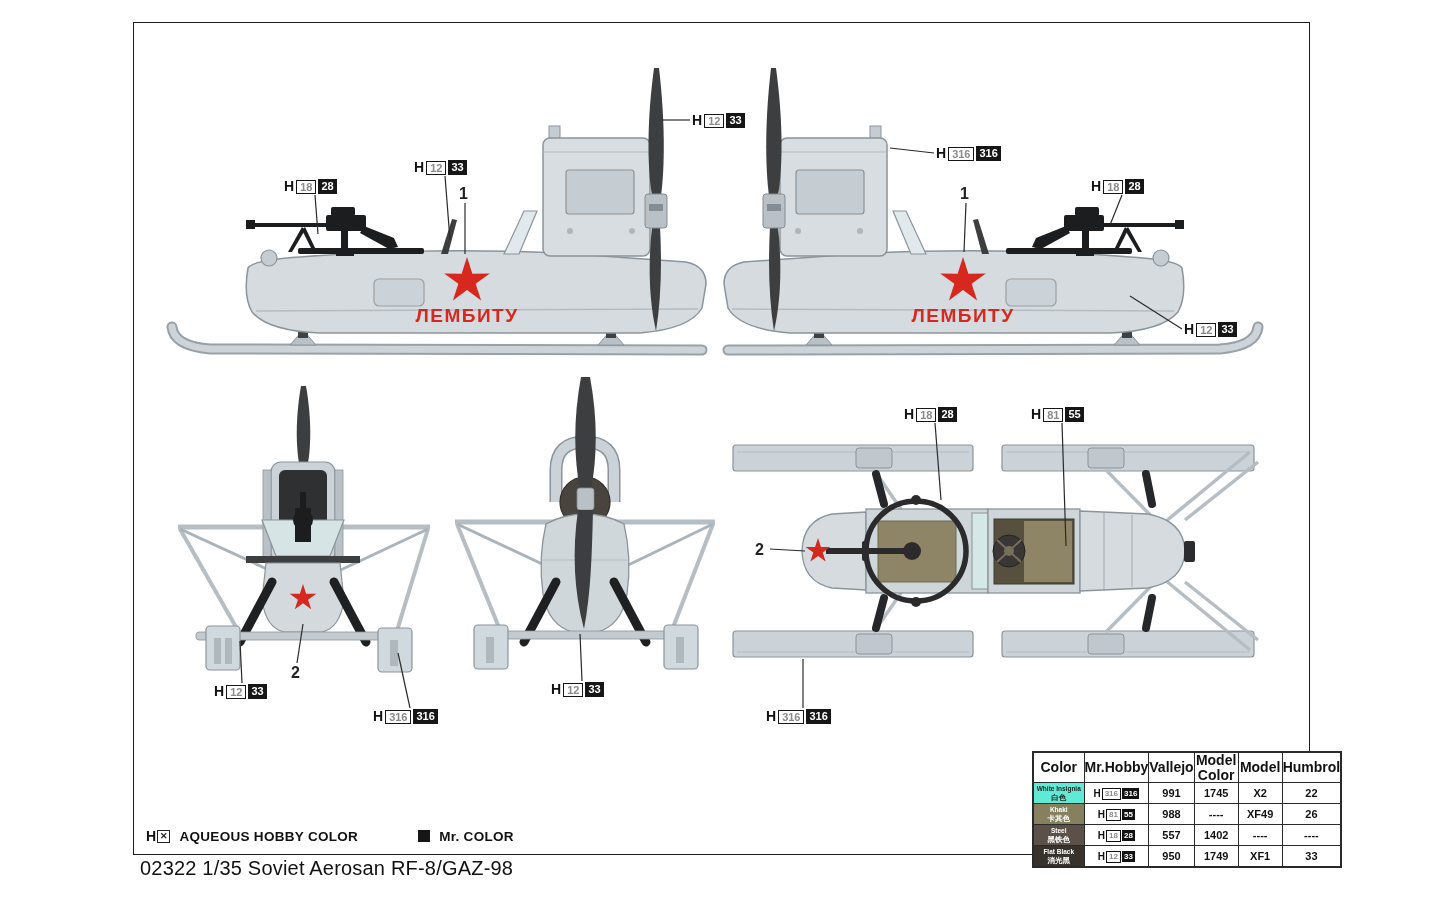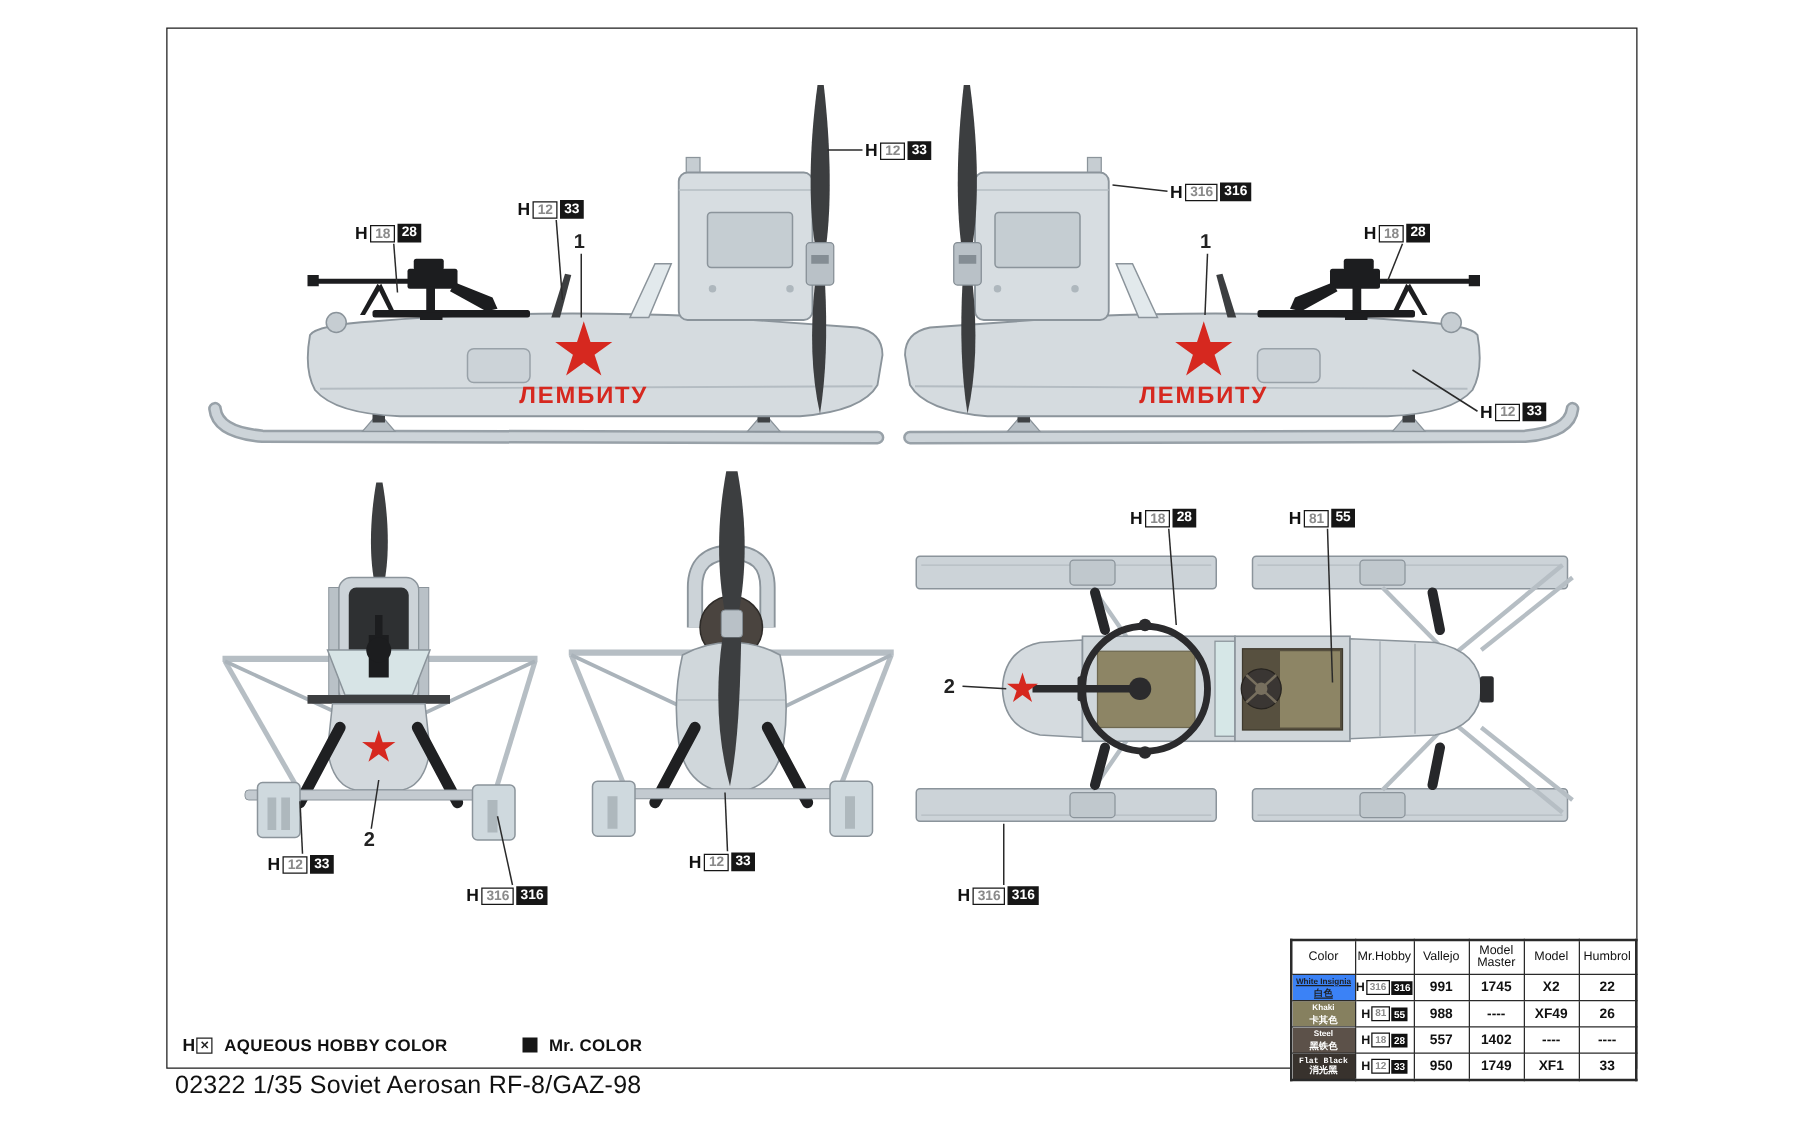--- a/index.html
+++ b/index.html
@@ -23,21 +23,21 @@
   .lg-h{font-size:14px;margin-right:1px;}
   .lg-box{width:11px;height:11px;border:1.5px solid #222;display:inline-flex;align-items:center;
           justify-content:center;font-size:9px;font-weight:bold;color:#222;margin-right:9px;}
   .lg-sq{width:12px;height:12px;background:#161616;display:inline-block;margin-right:9px;}
   .lg-gap{margin-left:60px;display:flex;align-items:center;}
   .footer{position:absolute;left:140px;top:857px;font-size:20px;font-weight:normal;letter-spacing:0.2px;}
   .paint-table{position:absolute;left:1032px;top:751px;border-collapse:collapse;
                border:2px solid #2a2a2a;table-layout:fixed;background:#fff;}
   .paint-table th,.paint-table td{border:1px solid #2a2a2a;text-align:center;vertical-align:middle;
                padding:0;overflow:hidden;}
-  .paint-table th{font-size:10px;font-weight:normal;height:26px;line-height:1.05;}
+  .paint-table th{font-size:14px;font-weight:bold;height:26px;line-height:1.05;}
   .paint-table td{font-size:11px;font-weight:600;height:20px;}
   .cswatch .cn1{font-size:6.5px;font-weight:bold;line-height:8px;}
   .cswatch .cn2{font-size:7.5px;font-weight:bold;line-height:9px;}
   .mchip{display:inline-flex;align-items:center;gap:1px;font-weight:bold;}
   .mchip .ch2{font-size:10px;}
   .mchip .bw2{border:1px solid #111;background:#fff;color:#8a8a8a;padding:0 2px;font-size:8px;
               height:10px;line-height:10px;}
   .mchip .bb2{background:#111;color:#fff;padding:0 2px;font-size:8px;height:11px;line-height:11px;}
   svg text.slogan{font-family:"Liberation Sans",sans-serif;font-weight:bold;font-size:19px;
               text-anchor:middle;letter-spacing:1.5px;}
@@ -312,28 +312,28 @@
         <col style="width:44px">
       <col style="width:44px">
         <col style="width:44px">
         <col style="width:46px">
     </colgroup>
     <thead>
       <tr>
         <th>Color</th>
         <th>Mr.Hobby</th>
         <th>Vallejo</th>
-        <th>Model Master</th>
+        <th>Model Color</th>
         <th>Model</th>
         <th>Humbrol</th>
       </tr>
     </thead>
     <tbody>
       <tr>
-        <td class="cswatch" style="background-color: #3b82f6; color: rgb(31, 31, 31); text-decoration: underline;">
+        <td class="cswatch" style="background-color: #5eead4; color: rgb(31, 31, 31);">
           <div class="cn1">White Insignia</div>
             <div class="cn2">白色</div>
         </td>
         <td>
           <span class="mchip">
               <span class="ch2">H</span>
               <span class="bw2">316</span>
               <span class="bb2">316</span>
             </span>
         </td>
@@ -370,21 +370,21 @@
               <span class="bw2">18</span>
               <span class="bb2">28</span>
             </span>
         </td>
         <td>557</td>
         <td>1402</td>
         <td>----</td>
         <td>----</td>
       </tr>
       <tr>
-        <td class="cswatch" style="background-color: rgb(56, 50, 45); color: rgb(255, 255, 255); font-family: Liberation Mono, monospace;">
+        <td class="cswatch" style="background-color: rgb(56, 50, 45); color: rgb(255, 255, 255);">
           <div class="cn1">Flat Black</div>
             <div class="cn2">消光黑</div>
         </td>
         <td>
           <span class="mchip">
               <span class="ch2">H</span>
               <span class="bw2">12</span>
               <span class="bb2">33</span>
             </span>
         </td>

